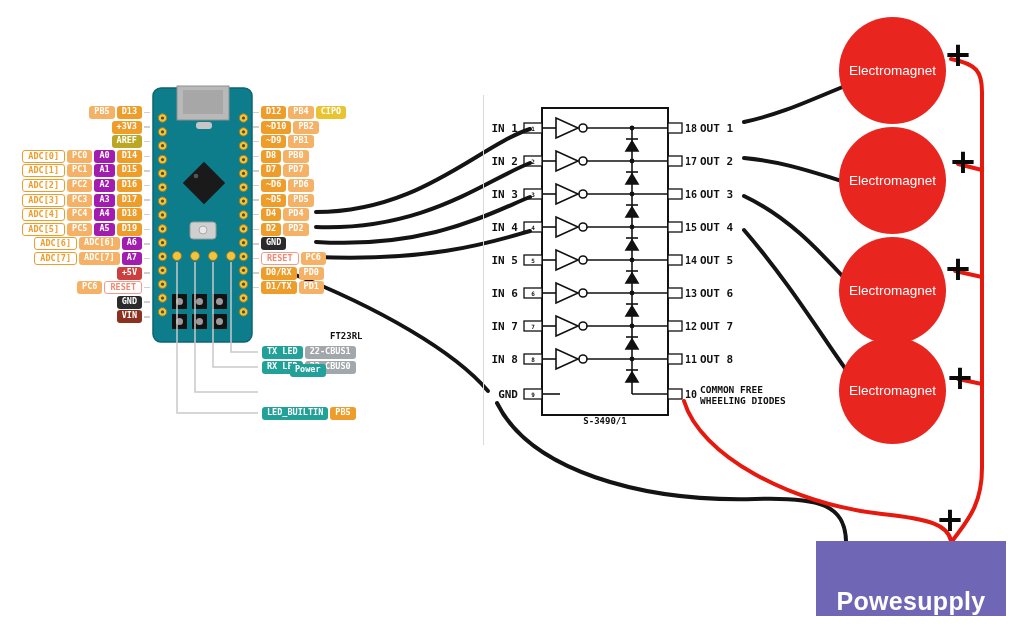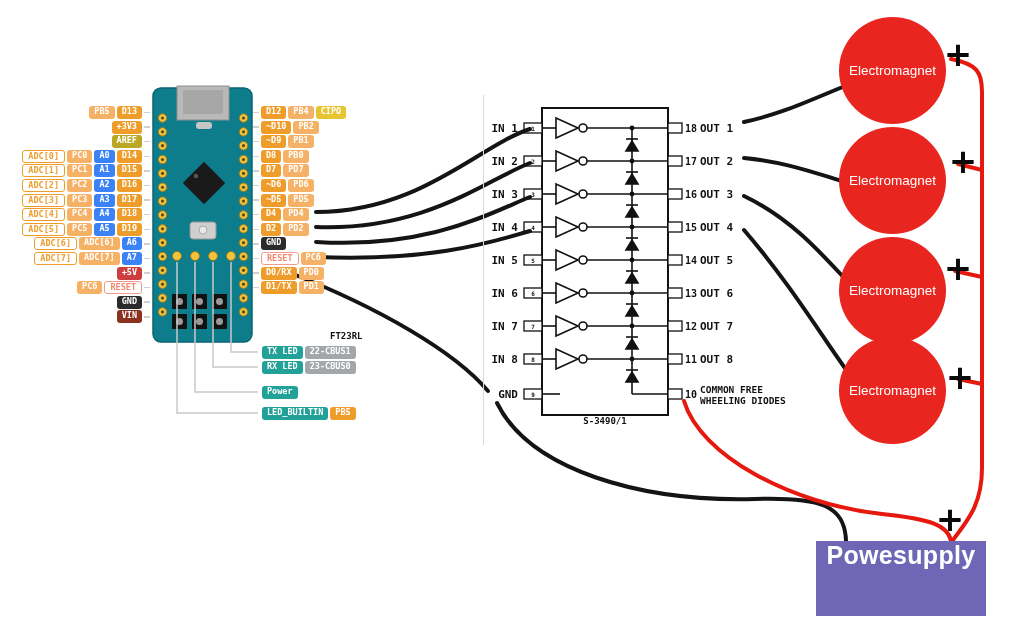--- a/index.html
+++ b/index.html
@@ -13,21 +13,21 @@
   #right-pins{left:253px;top:106px;width:200px;}
   .pin-row{display:flex;align-items:center;gap:2px;height:13px;}
   .pin-row.left{justify-content:flex-end;}
   .pin-row.left::after{content:"";width:6px;height:1.5px;background:#cfcfcf;}
   .pin-row.right::before{content:"";width:6px;height:1.5px;background:#cfcfcf;}
   .pin-row.bottom{position:absolute;left:262px;}
   .chip{box-sizing:border-box;display:inline-block;height:13px;line-height:13px;padding:0 5px;
         border-radius:3px;font:bold 8.5px "DejaVu Sans Mono",monospace;color:#fff;white-space:nowrap;}
   .chip-digital{background:#ee9d2b;}
   .chip-port{background:#f5b266;}
-  .chip-analog{background:#3b82f6;}
+  .chip-analog{background:#a21caf;}
   .chip-adc{background:#fff;border:1px solid #ee9d2b;color:#ee9d2b;line-height:11px;}
   .chip-aref{background:#bba724;}
   .chip-power{background:#cd3f3f;}
   .chip-gnd{background:#2b2b2b;}
   .chip-vin{background:#8c3120;text-align:right;}
   .chip-reset{background:#fff;border:1px solid #f49a8c;color:#f08873;line-height:11px;}
   .chip-spi{background:#e9c431;}
   .chip-teal{background:#22a199;}
   .chip-gray{background:#a2a7ab;}
 
@@ -41,22 +41,22 @@
   .ic-num-sm{font:bold 6px "DejaVu Sans Mono",monospace;fill:#111;}
   .ic-part{font:bold 9px "DejaVu Sans Mono",monospace;fill:#111;}
   #ic-internals{stroke:#111;stroke-width:1.6;fill:none;}
 
   
   .magnet{position:absolute;left:839px;width:107px;height:107px;border-radius:50%;
           background:#e8251f;display:flex;align-items:center;justify-content:center;z-index:3;}
   .magnet span{color:#fff;font-size:13.5px;}
   .plus{position:absolute;transform:translate(-50%,-50%);font:700 34px "DejaVu Sans",sans-serif;
         color:#0a0a0a;z-index:4;}
-  #psu{position:absolute;left:816px;top:541px;width:170px;height:75px;background:#6f66b6;
-       display:flex;align-items:flex-start;justify-content:center;z-index:3;}
+  #psu{position:absolute;left:816px;top:541px;width:190px;height:75px;background:#6f66b6;
+       display:flex;align-items:flex-end;justify-content:center;z-index:3;}
   #psu span{color:#fff;font-size:25px;font-weight:700;letter-spacing:.3px;}
 
   #divider{position:absolute;left:483px;top:95px;width:1px;height:350px;background:#dadada;z-index:1;}
 </style>
 </head>
 <body>
 
 <div id="stage">
 
   <svg id="bg" width="1035" height="627" viewBox="0 0 1035 627">
@@ -431,21 +431,21 @@
     </div>
   <div id="bottom-pins">
       <div class="pin-row bottom" style="top: 346px; z-index: 2;">
         <span class="chip chip-teal">TX LED</span>
         <span class="chip chip-gray">22-CBUS1</span>
       </div>
       <div class="pin-row bottom" style="top: 361px; z-index: 2;">
         <span class="chip chip-teal">RX LED</span>
         <span class="chip chip-gray">23-CBUS0</span>
       </div>
-      <div class="pin-row bottom" style="top: 386px; z-index: 2;">
+      <div class="pin-row bottom" style="top: 364px; z-index: 2; padding-left: 28px;">
         <span class="chip chip-teal">Power</span>
       </div>
       <div class="pin-row bottom" style="top: 407px; z-index: 2;">
         <span class="chip chip-teal">LED_BUILTIN</span>
         <span class="chip chip-digital">PB5</span>
       </div>
     </div>
   <div id="ft-label">FT23RL</div>
 
   <div id="magnets">

